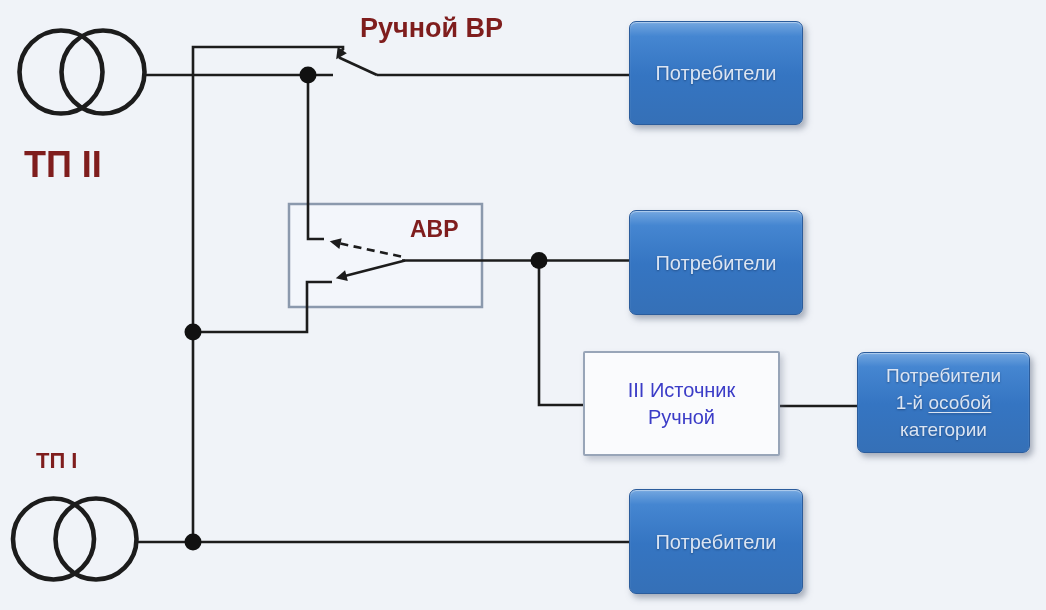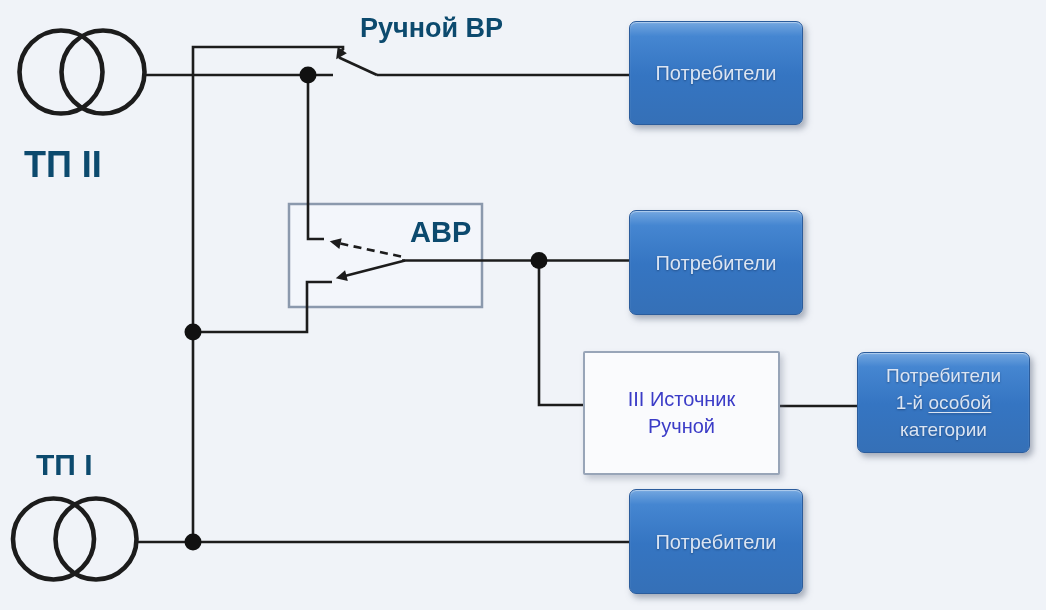--- a/index.html
+++ b/index.html
@@ -8,28 +8,28 @@
     width:1046px; height:610px;
     background:#f0f3f8;
     font-family:"Liberation Sans","DejaVu Sans",sans-serif;
     overflow:hidden;
   }
   .wiring { position:absolute; left:0; top:0; }
 
   .diagram-label {
     position:absolute;
     font-weight:700;
-    color:#0c4a6e;
+    color:#7f1d1d;
     white-space:nowrap;
     text-align:right;
   }
   .lbl-tp2 { left:24px;  top:144px; font-size:36px; }
-  .lbl-tp1 { left:36px;  top:448px; font-size:30px; }
+  .lbl-tp1 { left:36px;  top:448px; font-size:22px; }
   .lbl-vr  { left:360px; top:13px;  font-size:27px; }
-  .lbl-avr { left:410px; top:216px; font-size:29px; }
+  .lbl-avr { left:410px; top:216px; font-size:23px; }
 
   .node-box {
     position:absolute;
     display:flex; flex-direction:column;
     align-items:center; justify-content:center;
     text-align:center;
     box-sizing:border-box;
   }
   .bluebox {
     border-radius:7px;
@@ -40,21 +40,21 @@
     font-size:20px; line-height:30px;
     text-shadow:0 1px 2px rgba(15,40,80,.5);
   }
   .box-cat2 { left:629px; top:21px;  width:174px; height:104px; }
   .box-cat1 { left:629px; top:210px; width:174px; height:105px; }
   .box-cat3 { left:629px; top:489px; width:174px; height:105px; }
   .box-special { left:857px; top:352px; width:173px; height:101px; font-size:19px; line-height:27px; }
   .underlined { text-decoration:underline; text-underline-offset:3px; }
 
   .upsbox {
-    left:583px; top:351px; width:197px; height:124px;
+    left:583px; top:351px; width:197px; height:105px;
     background:#fafbfd;
     border:2px solid #98a5b8;
     border-radius:2px;
     box-shadow:3px 4px 6px rgba(108,118,138,.35);
     color:#3b3cc7;
     font-size:20px; line-height:27px;
   }
 </style>
 </head>
 <body>

